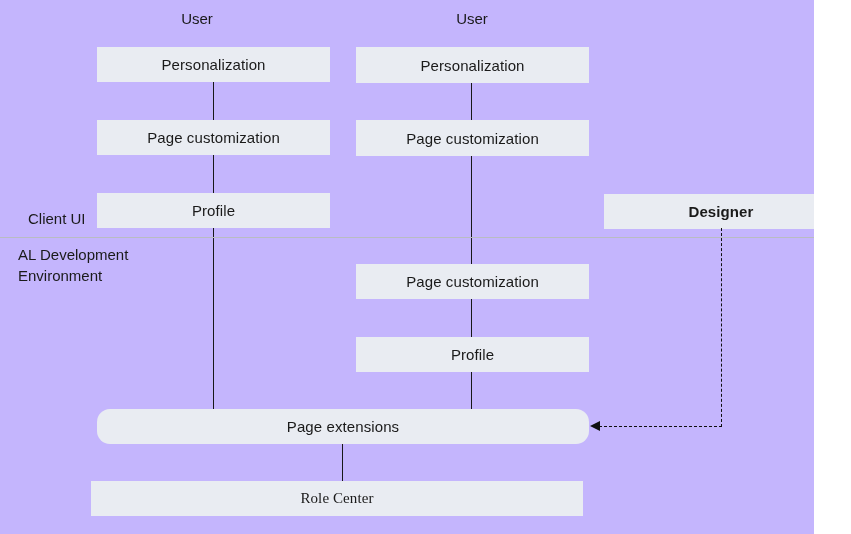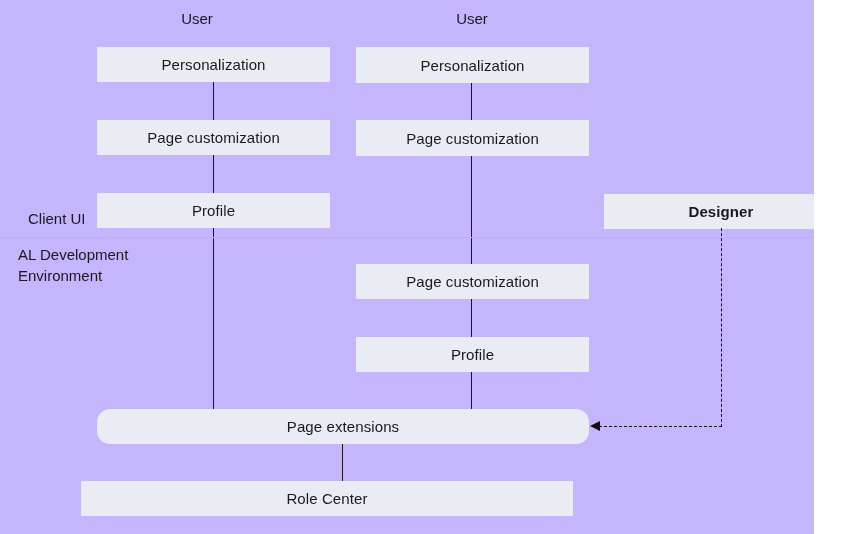--- a/index.html
+++ b/index.html
@@ -148,17 +148,17 @@
   </div>
 
   <div class="node" style="left:356px; top:337px; width:233px; height:35px;">
     <span>Profile</span>
   </div>
 
   <div class="node" style="left:97px; top:409px; width:492px; height:35px;border-radius:13px;">
     <span>Page extensions</span>
   </div>
 
-  <div class="node" style="left:81px; top:481px; width:492px; height:35px;">
+  <div class="node" style="left:91px; top:481px; width:492px; height:35px;font-family:Liberation Serif, serif;">
     <span>Role Center</span>
   </div>
 
 </div>
 
 </body></html>

